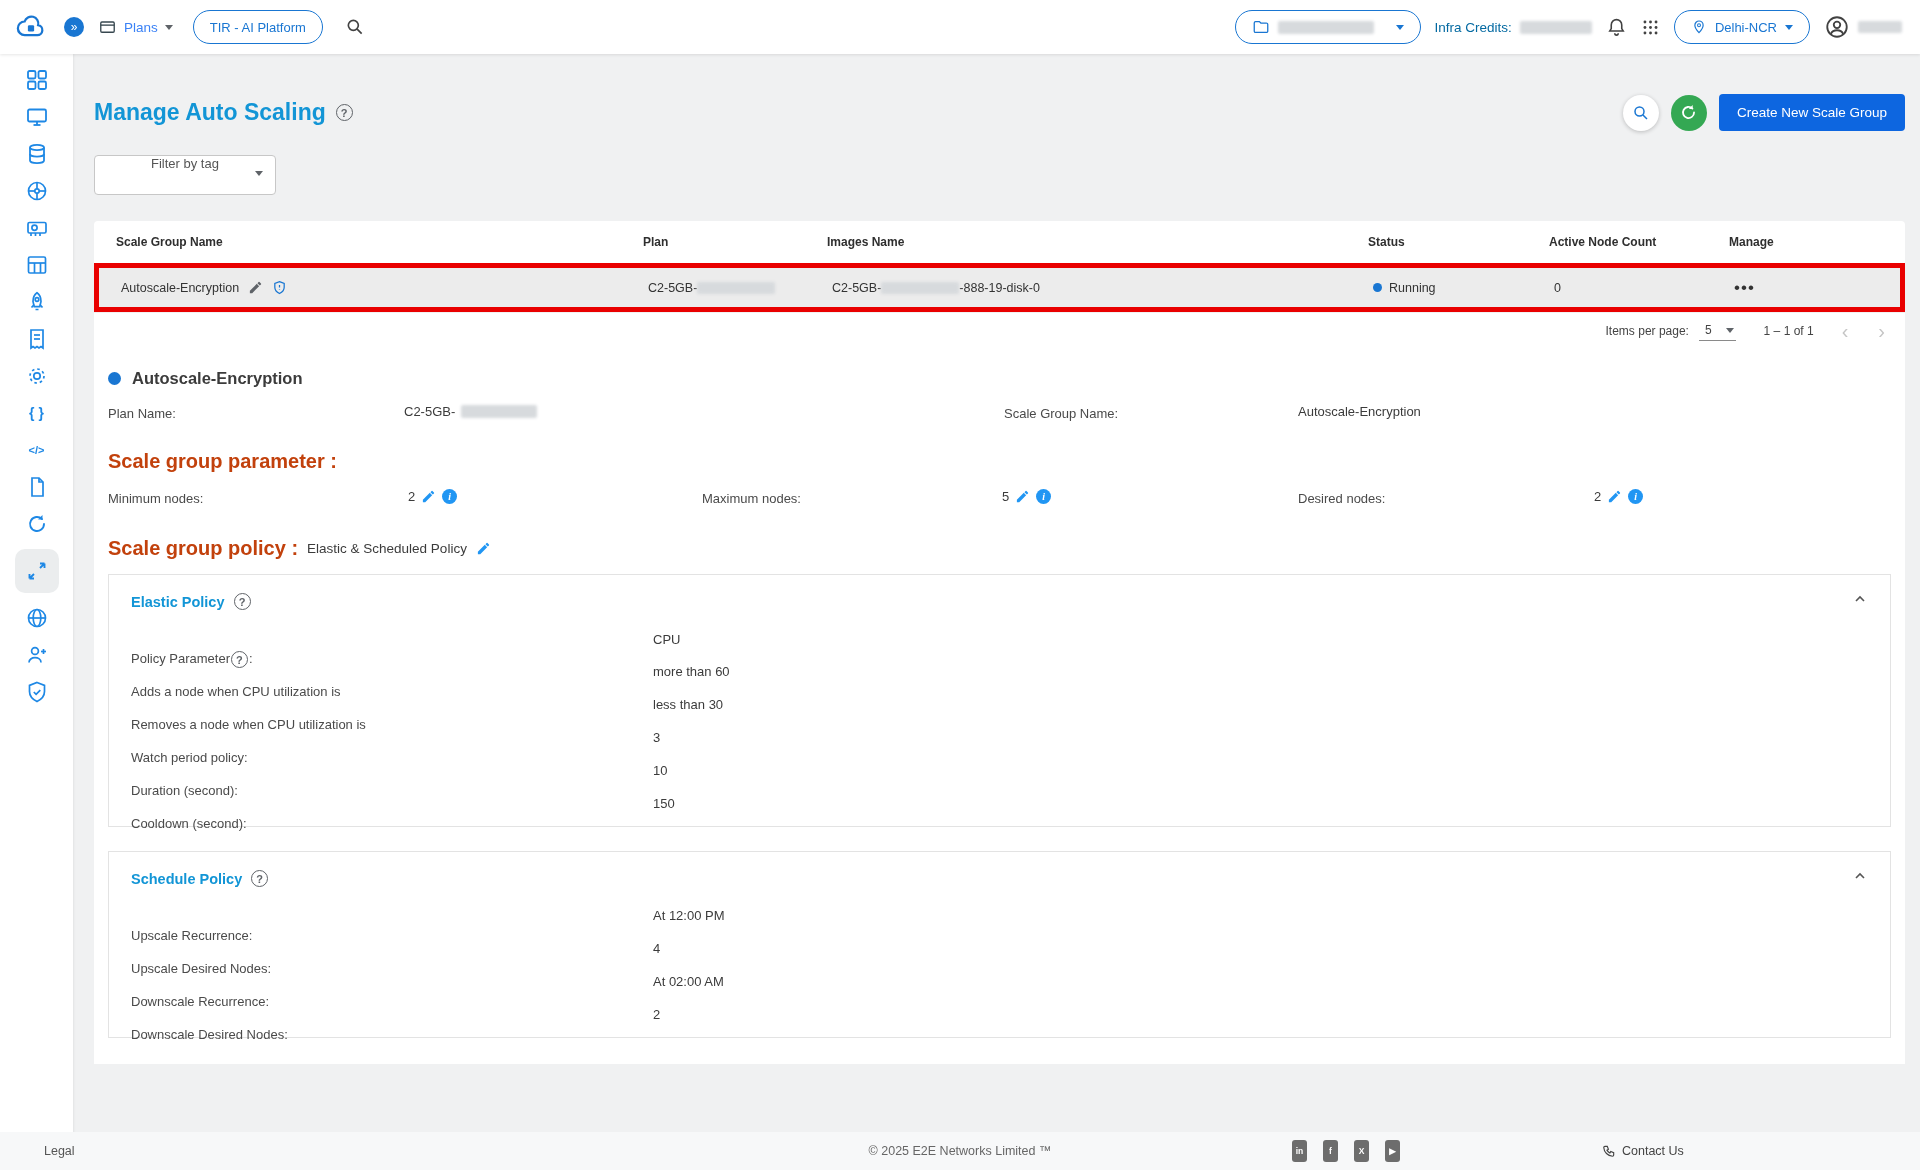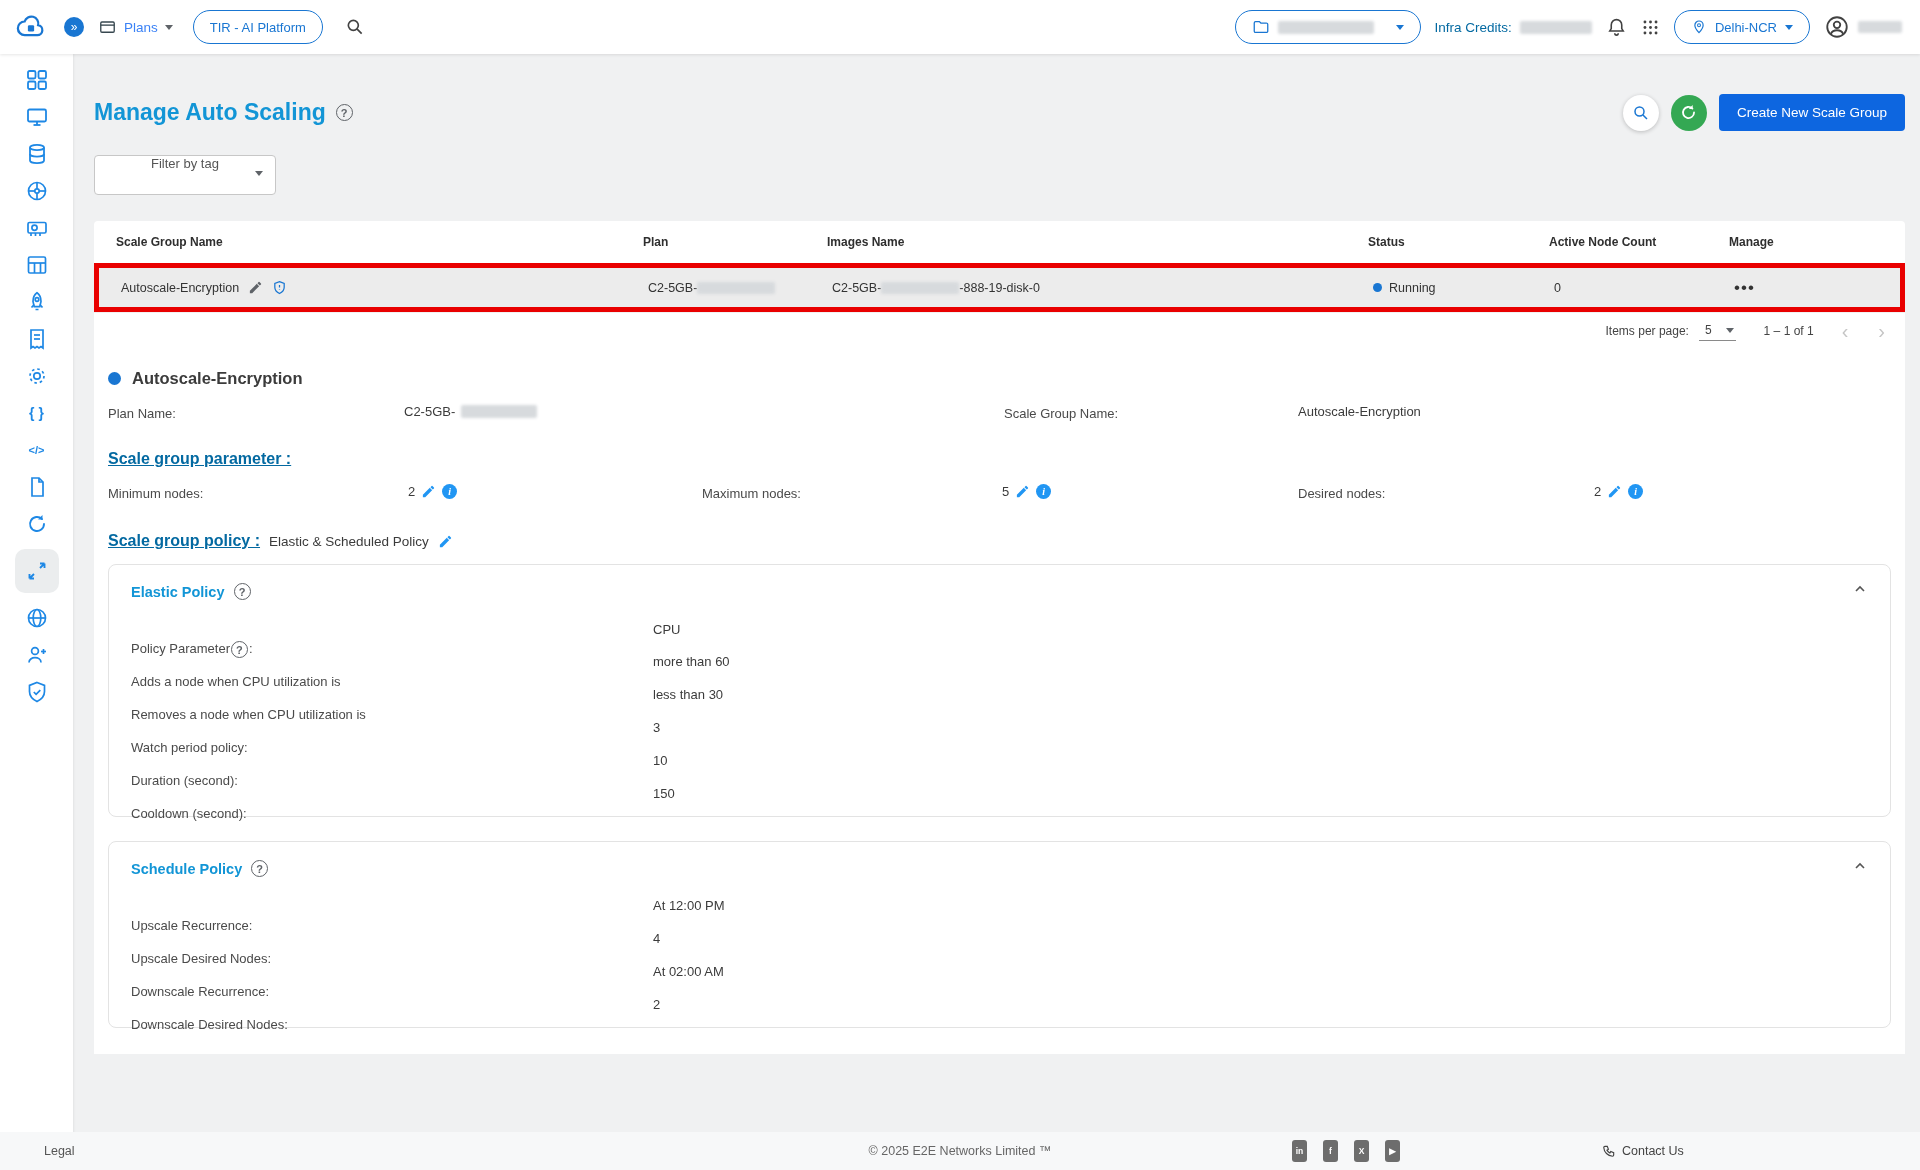--- a/index.html
+++ b/index.html
@@ -87,30 +87,30 @@
   .tab.active{ background:#fff; color:#1295d6; font-weight:600;
     border-bottom:2px solid #1295d6; border-radius:4px 4px 0 0;}
 
   .details{ background:#fff; padding:18px 14px 26px; }
   .group-head{ display:flex; align-items:center; gap:11px; margin-top:2px;}
   .group-dot{ width:13px;height:13px;border-radius:50%;background:#1976d2;}
   .group-name{ font-size:16.5px; font-weight:600; color:#3b3b3b; }
   .kvrow{ position:relative; height:24px; margin-top:16px; font-size:13px; }
   .kvrow .l{ position:absolute; color:#4a4a4a; top:2px;}
   .kvrow .v{ position:absolute; color:#3b3b3b; display:flex; align-items:center; gap:6px; top:0;}
-  .sec-head{ margin-top:22px; font-size:16px; font-weight:600; color:#0369a1;text-decoration:underline; }
+  .sec-head{ margin-top:22px; font-size:20px; font-weight:600; color:#c2410c; }
   .policy-head{ margin-top:24px; display:flex; align-items:center; gap:9px;}
   .policy-val{ font-size:13.5px; color:#3b3b3b; }
   .editicon{ width:15px; height:15px; color:#2196f3; cursor:pointer;}
   .editicon.gray{ color:#5f6368; }
   .info{ width:15px;height:15px;border-radius:50%;background:#2196f3;color:#fff;font-size:10px;
     font-weight:bold;font-style:italic;display:inline-flex;align-items:center;justify-content:center;
     cursor:pointer; font-family:"Liberation Serif", serif;}
 
-  .policy-card{ border:1px solid #e3e3e3; border-radius:8px; margin-top:14px;
+  .policy-card{ border:1px solid #e3e3e3; border-radius:0; margin-top:14px;
     padding:18px 22px 18px; position:relative;}
   .policy-card.sched{ margin-top:24px; }
   .pc-title{ display:flex; align-items:center; gap:9px; font-size:14.5px; font-weight:600; color:#1295d6;}
   .collapse{ position:absolute; right:22px; top:16px; cursor:pointer; }
   .prow{ display:grid; grid-template-columns:522px 1fr; align-items:center; height:33px; font-size:13px;}
   .prow:first-of-type{ margin-top:10px; }
   .prow .pl{ color:#4a4a4a; display:flex; gap:1px;margin-top:41px;}
   .prow .pv{ color:#3b3b3b; }
 
   

